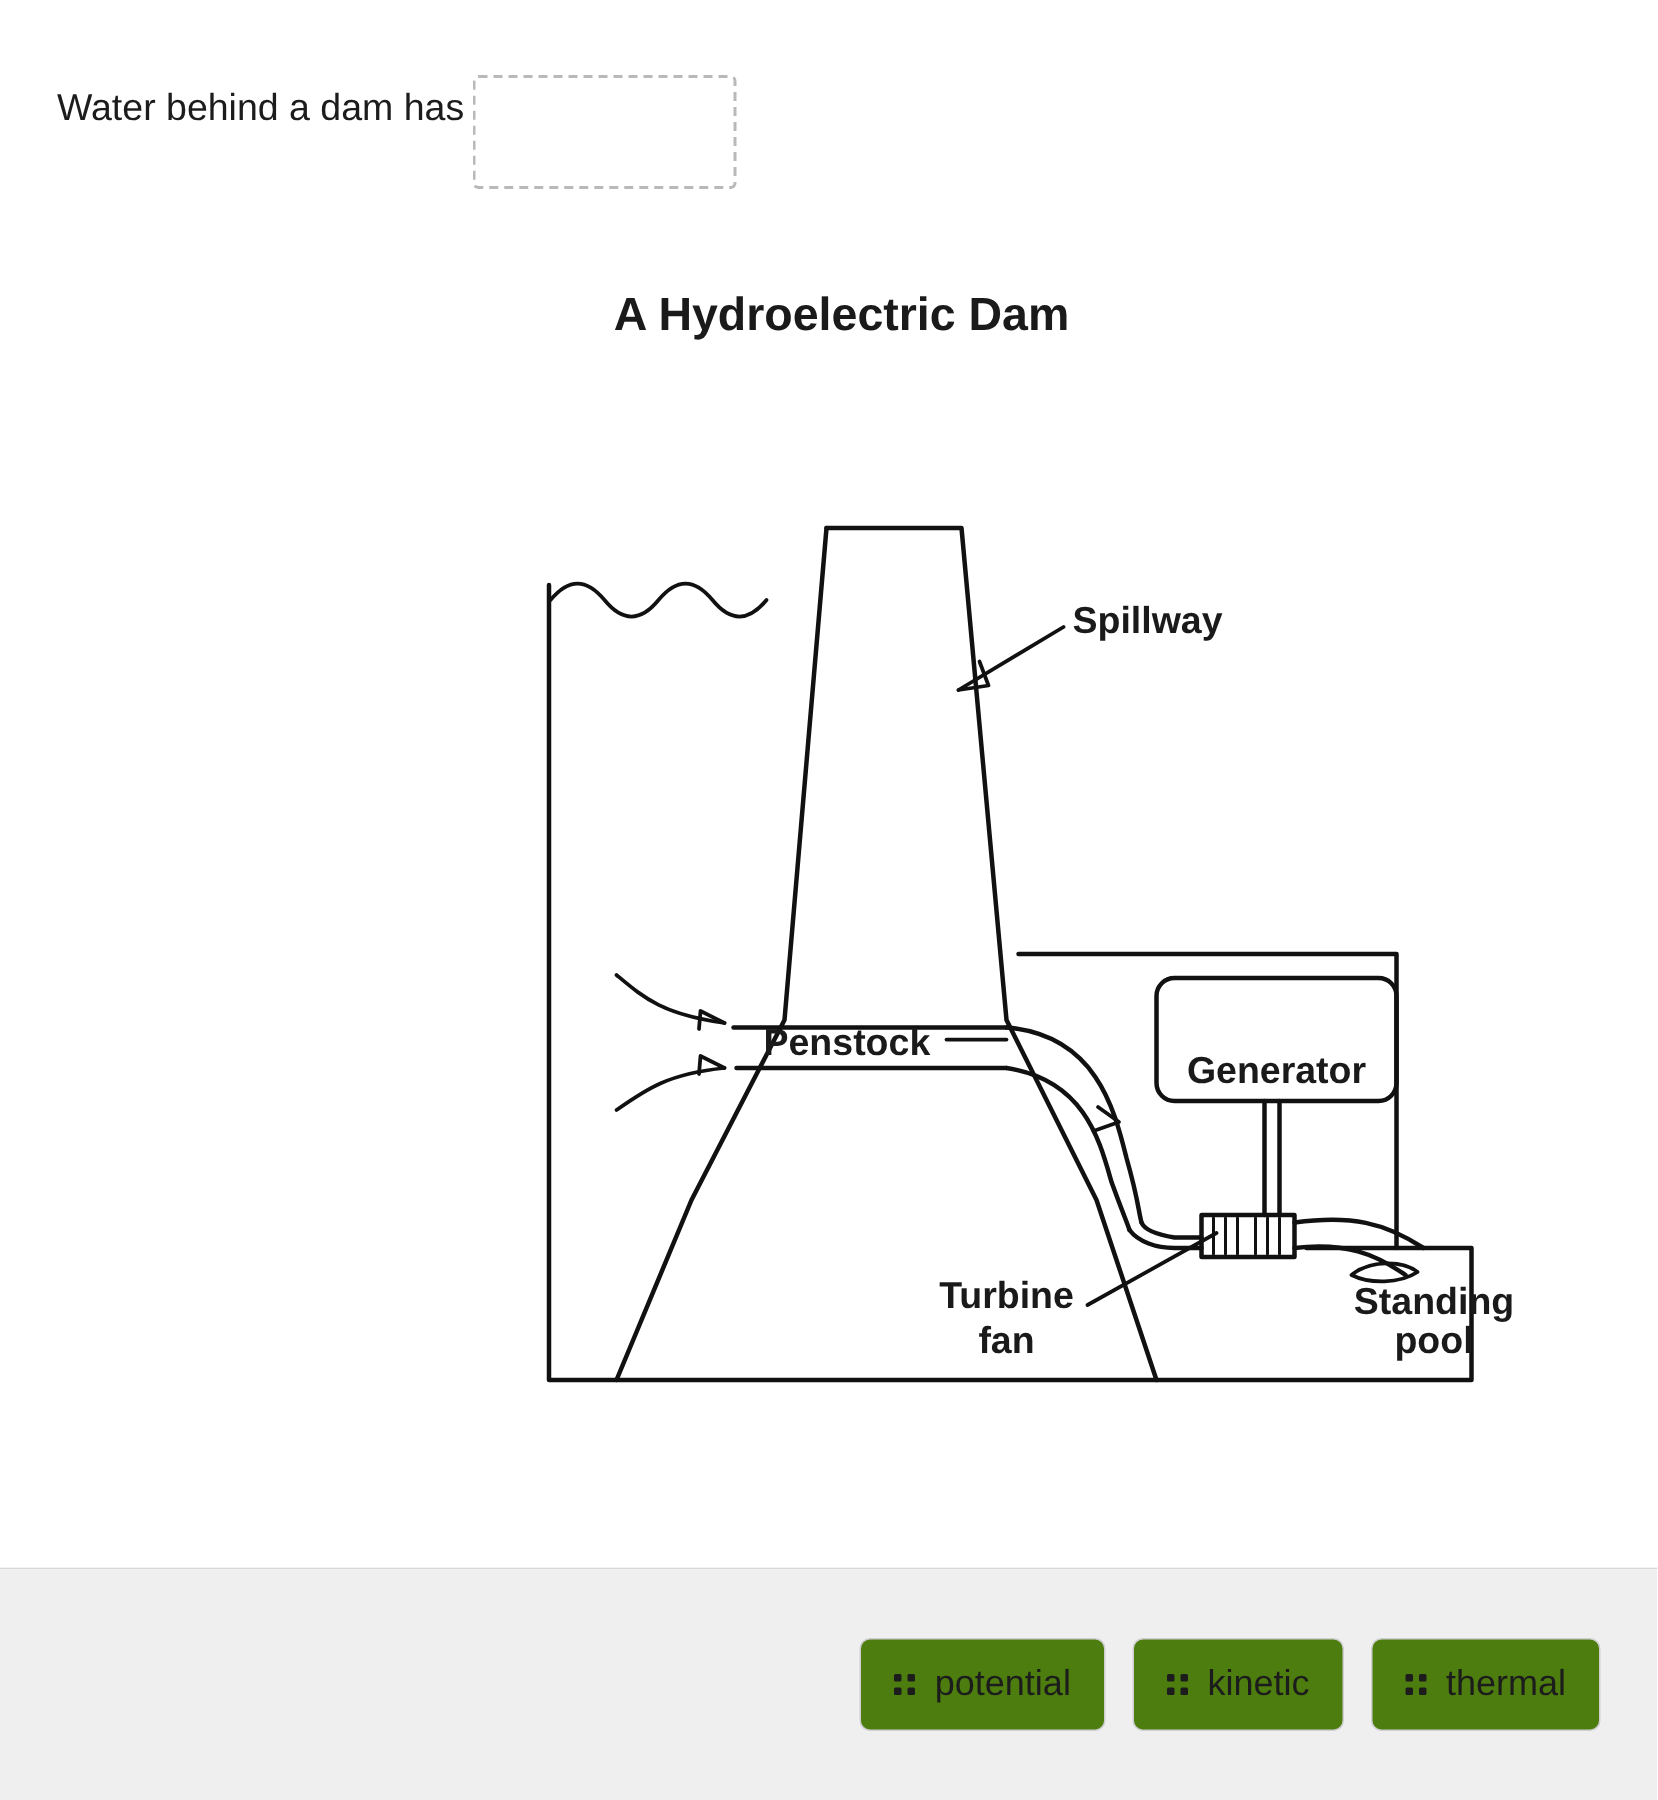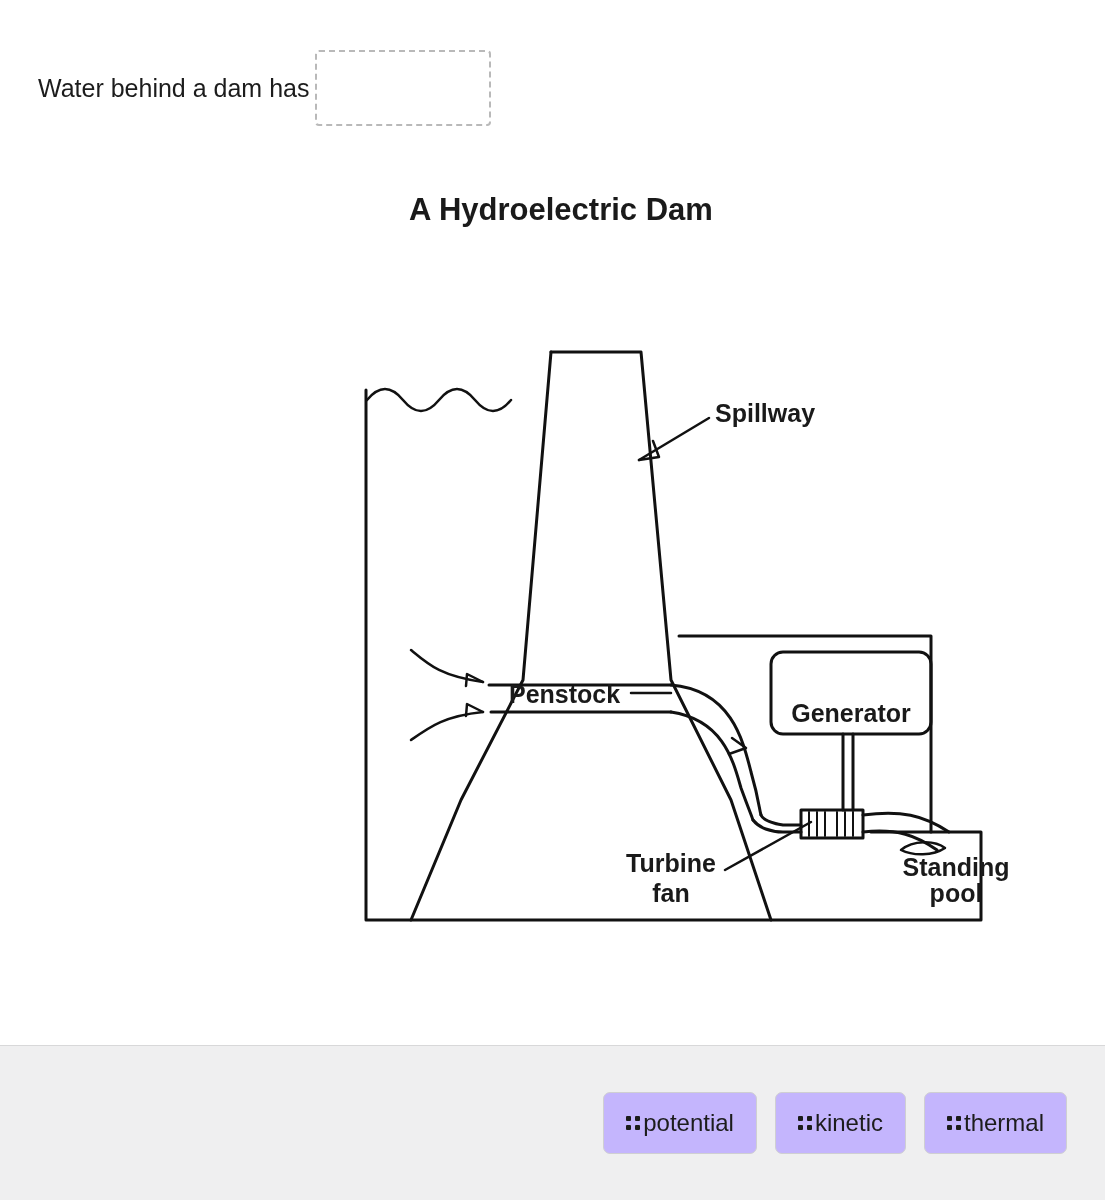--- a/index.html
+++ b/index.html
@@ -31,21 +31,20 @@
   }
   .question-sentence {
     position: absolute;
     left: 38px;
     top: 50px;
     right: 52px;
     font-size: 25px;
     line-height: 44px;
     color: #1c1c1c;
     display: flex;
-    align-items: center;
     flex-wrap: nowrap;
     white-space: nowrap;
   }
   .sentence-part {
     font-size: 25px;
     color: #1c1c1c;
   }
   .blank-slot {
     display: inline-block;
     width: 172px;
@@ -76,30 +75,30 @@
     height: 155px;
     background: #efeff0;
     border-top: 1px solid #d8d8d9;
     display: flex;
     align-items: center;
     justify-content: flex-end;
     padding-right: 38px;
     box-sizing: border-box;
   }
   .choice {
-    background: #c4b5fd;
+    background: #4d7c0f;
     border: 1px solid #cfcfd2;
     border-radius: 7px;
     height: 62px;
     min-width: 100px;
     margin-left: 18px;
     padding: 0 22px;
     display: flex;
     align-items: center;
-    gap: 3px;
+    gap: 13px;
     font-size: 24px;
     color: #1c1c1c;
     cursor: pointer;
     box-sizing: border-box;
   }
   .grip {
     display: inline-grid;
     grid-template-columns: 5px 5px;
     grid-template-rows: 5px 5px;
     gap: 4px;

